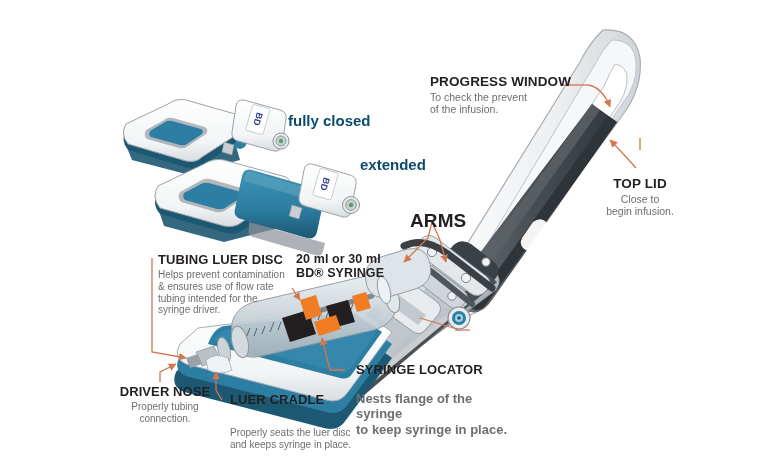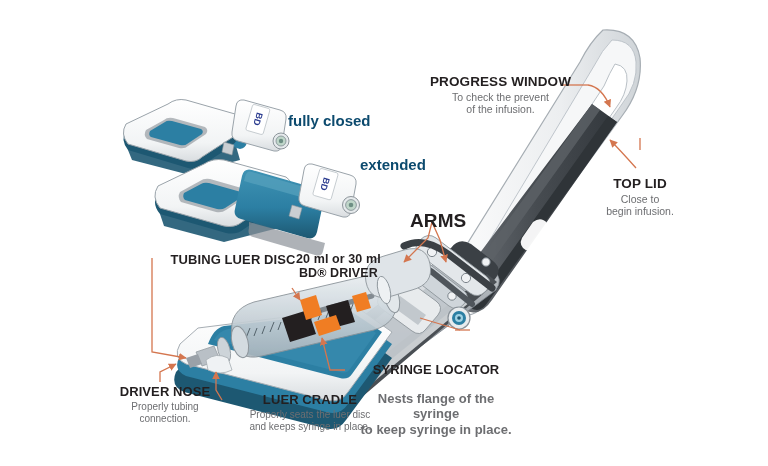--- a/index.html
+++ b/index.html
@@ -4,21 +4,21 @@
 <style>
   html,body{margin:0;padding:0;background:#ffffff;}
   body{
     width:768px;height:466px;position:relative;overflow:hidden;
     font-family:"Liberation Sans", sans-serif;
     -webkit-font-smoothing:antialiased;
   }
   #stage{position:absolute;left:0;top:0;width:768px;height:466px;}
 
   
-  .callout{position:absolute;text-align:center;}
+  .callout{position:absolute;}
   .callout .ttl{
     font-weight:bold;color:#231f20;letter-spacing:.1px;white-space:nowrap;
   }
   .callout .sub{
     color:#6d6e71;line-height:1.18;
   }
   .callout.center{text-align:center;}
 
   .state-label{
     position:absolute;color:#0c4a6e;font-weight:bold;white-space:pre-line;
@@ -270,39 +270,43 @@
     <div class="sub" style="font-size:10.5px;margin-top:2px;white-space:pre-line;">Close to
 begin infusion.</div>
   </div>
 
   <div class="callout" style="left:410px;top:210px;">
     <div class="ttl" style="font-size:19px;">ARMS</div>
   </div>
 
   <div class="callout" style="left:158px;top:252px;width:150px;">
     <div class="ttl" style="font-size:13px;">TUBING LUER DISC</div>
+    <div class="sub" style="font-size:10px;margin-top:2px;white-space:pre-line;">Helps prevent contamination
+&amp; ensures use of flow rate
+tubing intended for the
+syringe driver.</div>
   </div>
 
   <div class="callout" style="left:296px;top:252px;">
     <div class="ttl" style="font-size:12.5px;">20 ml or 30 ml</div>
-    <div class="ttl" style="font-size:12.5px;">BD® DRIVER</div>
+    <div class="ttl" style="font-size:12.5px;">BD® SYRINGE</div>
   </div>
 
 
   <div class="callout" style="left:356px;top:362px;width:160px;">
     <div class="ttl" style="font-size:13px;">SYRINGE LOCATOR</div>
     <div class="sub" style="font-size:13px;margin-top:14px;white-space:pre-line;font-weight:bold;">Nests flange of the syringe
 to keep syringe in place.</div>
   </div>
 
   <div class="callout center" style="left:106px;top:384px;width:118px;">
     <div class="ttl" style="font-size:13px;">DRIVER NOSE</div>
     <div class="sub" style="font-size:10px;margin-top:2px;white-space:pre-line;">Properly tubing
 connection.</div>
   </div>
 
   <div class="callout" style="left:230px;top:392px;width:160px;">
     <div class="ttl" style="font-size:13px;">LUER CRADLE</div>
-    <div class="sub" style="font-size:10px;margin-top:2px;white-space:pre-line;">Properly seats the luer disc
+    <div class="sub" style="font-size:10px;margin-top:20px;white-space:pre-line;">Properly seats the luer disc
 and keeps syringe in place.</div>
   </div>
 
 </div>
 
 </body></html>

